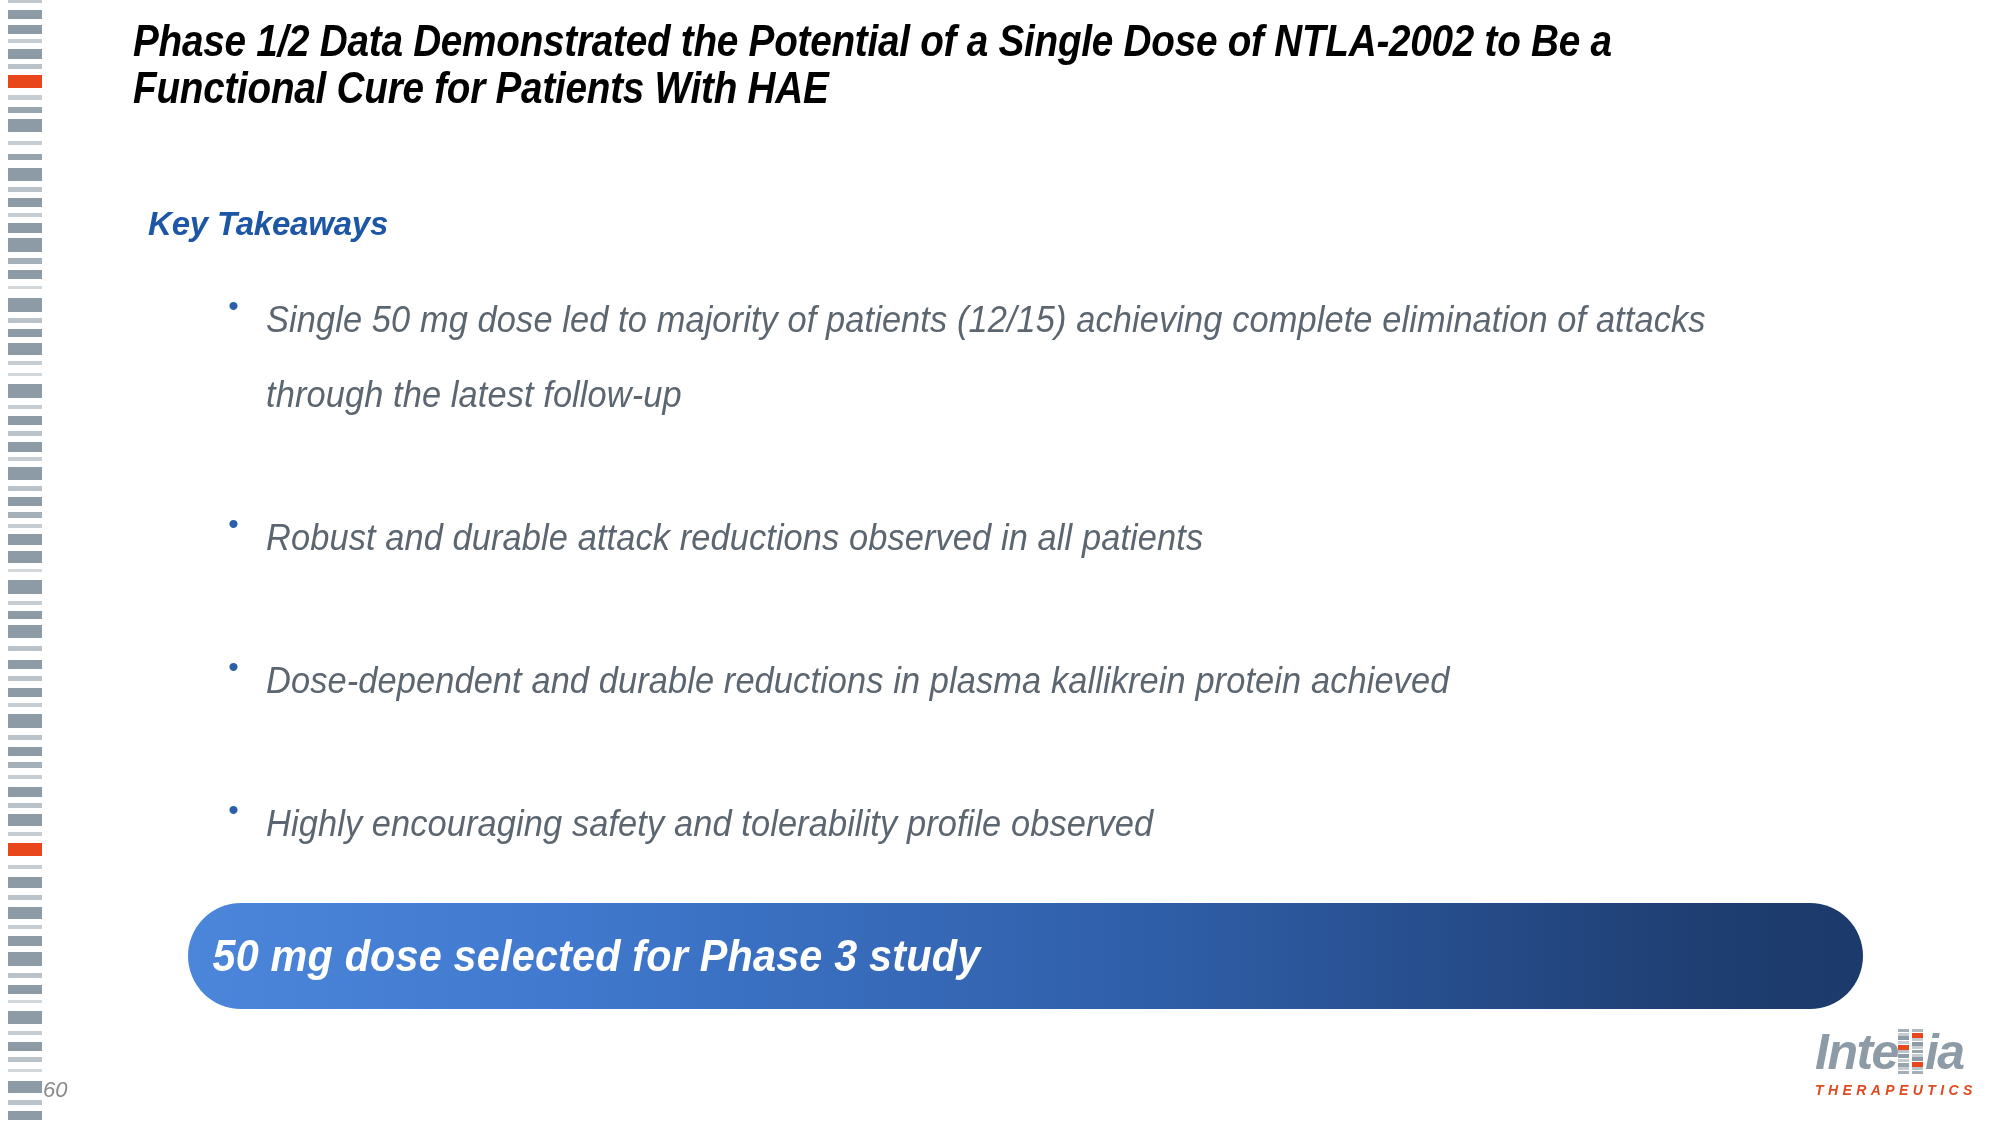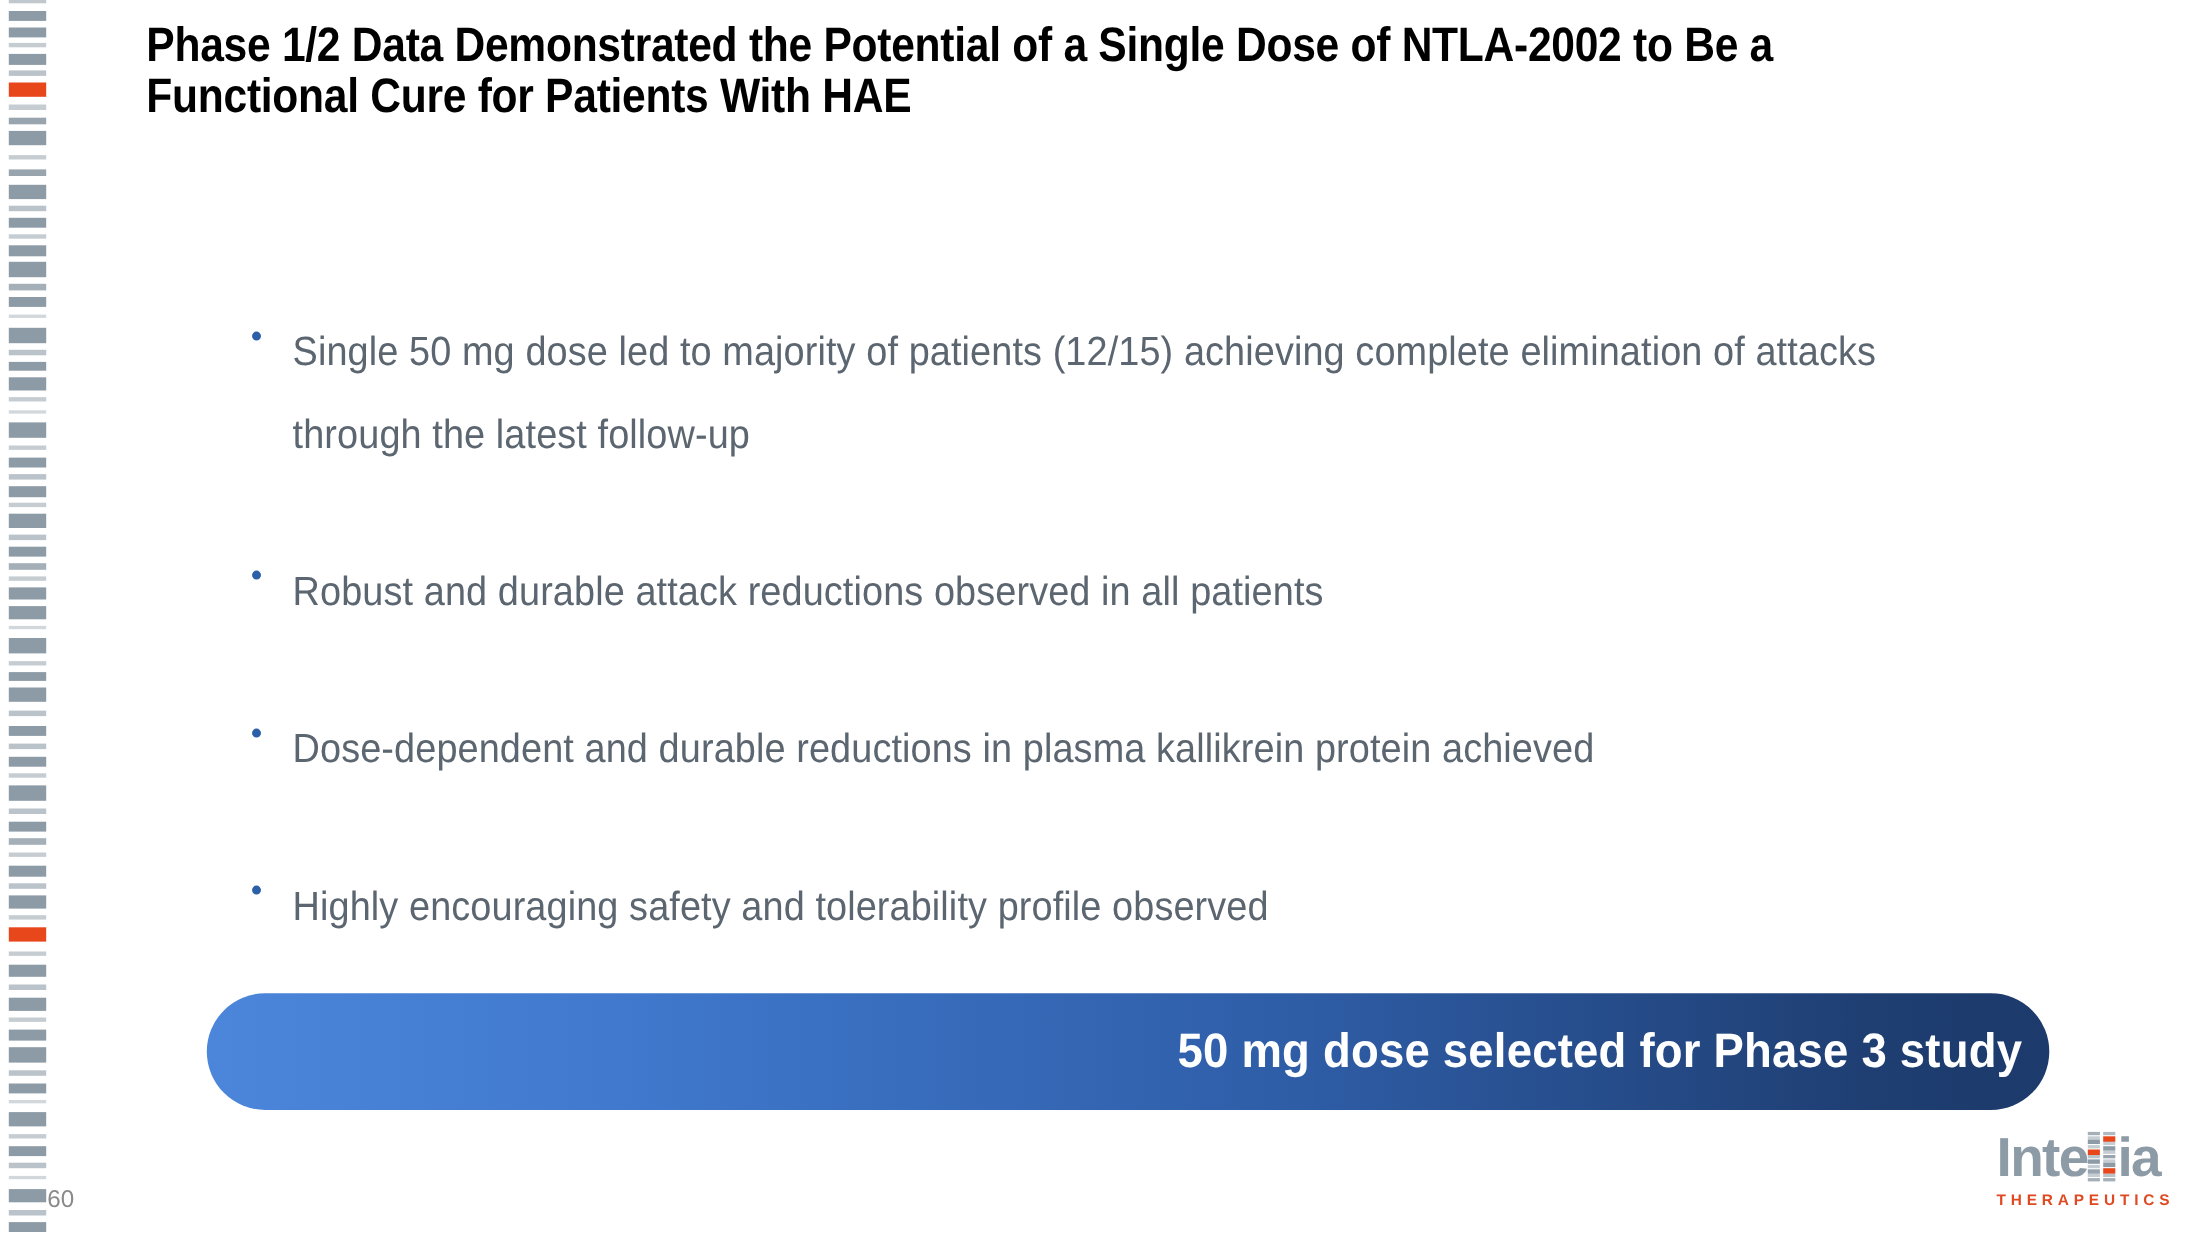--- a/index.html
+++ b/index.html
@@ -9,20 +9,21 @@
   }
   body {
     font-family: "Liberation Sans", sans-serif;
   }
   #slide {
     position: relative;
     width: 2007px;
     height: 1124px;
     background: #ffffff;
     overflow: hidden;
+    font-style: italic;
   }
 
   
   #barcode-strip {
     position: absolute;
     left: 8px;
     top: 0px;
     width: 34px;
     height: 1066px;
     display: flex;
@@ -100,21 +101,21 @@
   #banner {
     position: absolute;
     left: 188px;
     top: 903px;
     width: 1675px;
     height: 106px;
     border-radius: 53px;
     background: linear-gradient(to right, #4C86DA 0%, #4079CE 22%, #2F5EA8 58%, #1E3D70 92%, #1C3A6B 100%);
     display: flex;
     align-items: center;
-    justify-content: flex-end;
+    justify-content: flex-start;
   }
   #banner-label {
     font-family: "Liberation Sans Narrow", "Liberation Sans", sans-serif;
     font-weight: bold;
     font-size: 44px;
     color: #ffffff;
     letter-spacing: 0.2px;
     transform: scaleX(0.94);
   }
 
@@ -254,20 +255,21 @@
       <div class="bar" style="height: 9px; margin-bottom: 6px; background: rgb(141, 155, 166); opacity: 1;"></div>
       <div class="bar" style="height: 5px; margin-bottom: 7px; background: rgb(141, 155, 166); opacity: 0.6;"></div>
       <div class="bar" style="height: 3px; margin-bottom: 9px; background: rgb(141, 155, 166); opacity: 0.4;"></div>
       <div class="bar" style="height: 12px; margin-bottom: 7px; background: rgb(141, 155, 166); opacity: 1;"></div>
       <div class="bar" style="height: 5px; margin-bottom: 6px; background: rgb(141, 155, 166); opacity: 0.6;"></div>
       <div class="bar" style="height: 9px; margin-bottom: 8px; background: rgb(141, 155, 166); opacity: 1;"></div>
     </div>
 
   <div id="title">Phase 1/2 Data Demonstrated the Potential of a Single Dose of NTLA-2002 to Be a Functional Cure for Patients With HAE</div>
 
+  <div id="key-takeaways">Key Takeaways</div>
 
   <div id="bullets">
       <div class="bullet-row">
         <span class="bullet-dot">•</span>
         <span class="bullet-text">Single 50 mg dose led to majority of patients (12/15) achieving complete elimination of attacks through the latest follow-up</span>
       </div>
       <div class="bullet-row">
         <span class="bullet-dot">•</span>
         <span class="bullet-text">Robust and durable attack reductions observed in all patients</span>
       </div>

